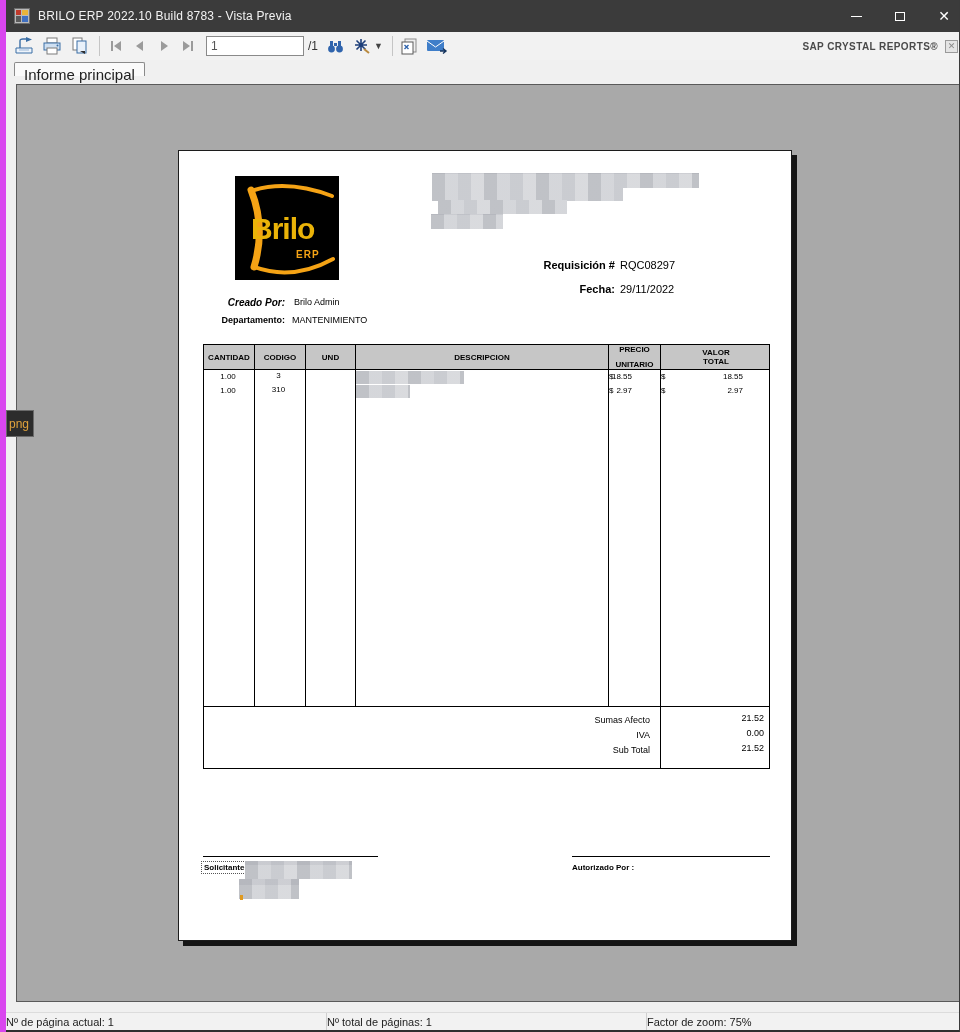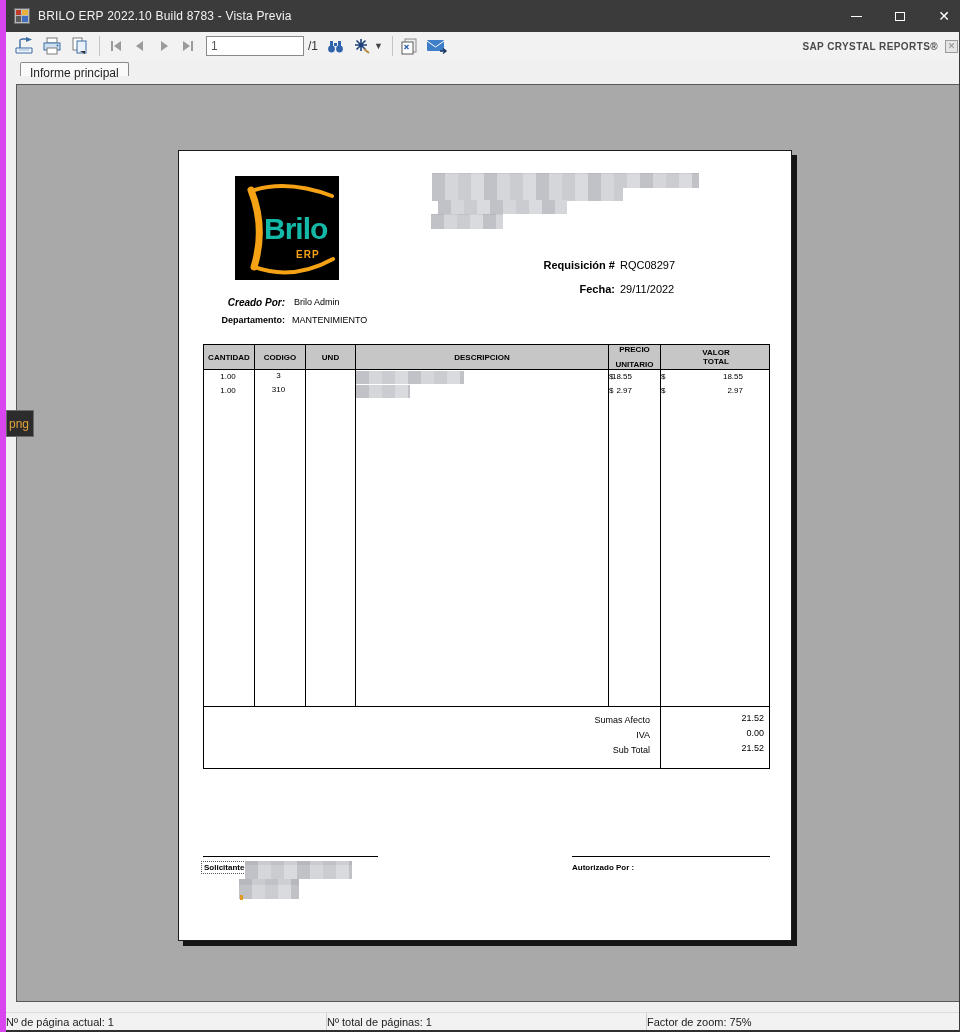--- a/index.html
+++ b/index.html
@@ -27,38 +27,38 @@
   .page-input { width:98px; height:20px; margin-left:10px; border:1px solid #8a8a8a; background:#fff;
                 font-family:"Liberation Sans",sans-serif; font-size:12px; color:#555; padding:0 4px; }
   .page-total { font-size:12px; color:#333; margin-left:4px; }
   .caret { font-size:9px; color:#444; margin-left:3px; }
   .brand { position:absolute; right:28px; top:9px; font-size:10px; font-weight:bold; color:#4a4a4a; letter-spacing:.4px; }
   .broken-img { position:absolute; right:8px; top:8px; width:13px; height:13px; background:#e4e4e4;
                 border:1px solid #9a9a9a; color:#8a8a8a; font-size:9px; line-height:11px; text-align:center; }
 
   
   .tabrow { position:absolute; left:0; top:60px; width:960px; height:24px; background:#f0f0f0; }
-  .tab { position:absolute; left:14px; top:2px; height:14px; padding:3px 9px 0 9px; background:#fafafa;
-         border:1px solid #8a8a8a; border-bottom:none; border-radius:2px 2px 0 0; font-size:12px; color:#222; }
+  .tab { position:absolute; left:8px; top:2px; height:14px; padding:3px 9px 0 9px; background:#fafafa;
+         border:1px solid #8a8a8a; border-bottom:none; border-radius:2px 2px 0 0; font-size:15px; color:#222; }
 
   
   .preview { position:absolute; left:10px; top:84px; width:944px; height:918px;
              background:#a9a9a9; border:1px solid #5a5a5a; }
   .page { position:absolute; left:161px; top:65px; width:614px; height:791px; background:#fff;
           border:1px solid #1c1c1c; box-shadow:5px 5px 0 0 #151515; font-family:"Liberation Sans",sans-serif; }
 
   
   .pix { position:absolute;
     background-image:
       repeating-linear-gradient(90deg, rgba(146,150,158,.38) 0 13px, rgba(196,199,205,.30) 13px 26px, rgba(168,172,180,.34) 26px 39px, rgba(210,212,216,.26) 39px 52px),
       repeating-linear-gradient(0deg, #dcdde0 0 14px, #cccdd2 14px 28px); }
 
   
   .logo { position:absolute; left:56px; top:25px; width:104px; height:104px; background:#000; }
-  .logo .brand-txt { position:absolute; left:29px; top:36px; font-size:30px; font-weight:bold; color:#14b8a6; letter-spacing:-1px; }
+  .logo .brand-txt { position:absolute; left:16px; top:36px; font-size:30px; font-weight:bold; color:#eab308; letter-spacing:-1px; }
   .logo .sub-txt { position:absolute; left:61px; top:73px; font-size:10px; font-weight:bold; color:#f5a315; letter-spacing:1px; }
 
   .lbl { font-weight:bold; color:#000; }
   .req-line { position:absolute; font-size:11px; color:#000; }
   .thead { position:absolute; left:24px; top:193px; width:567px; height:26px; background:#c6c6c6; border:1px solid #000; }
   .th { position:absolute; top:0; height:100%; font-size:8px; font-weight:bold; color:#000;
         display:flex; align-items:center; justify-content:center; text-align:center; border-left:1px solid #000; line-height:9px; }
   .tbody-borders { position:absolute; left:24px; top:219px; width:567px; height:336px; border-left:1px solid #000; border-right:1px solid #000; }
   .vline { position:absolute; top:0; width:1px; height:100%; background:#000; }
   .rowtxt { position:absolute; font-size:8px; color:#000; }

